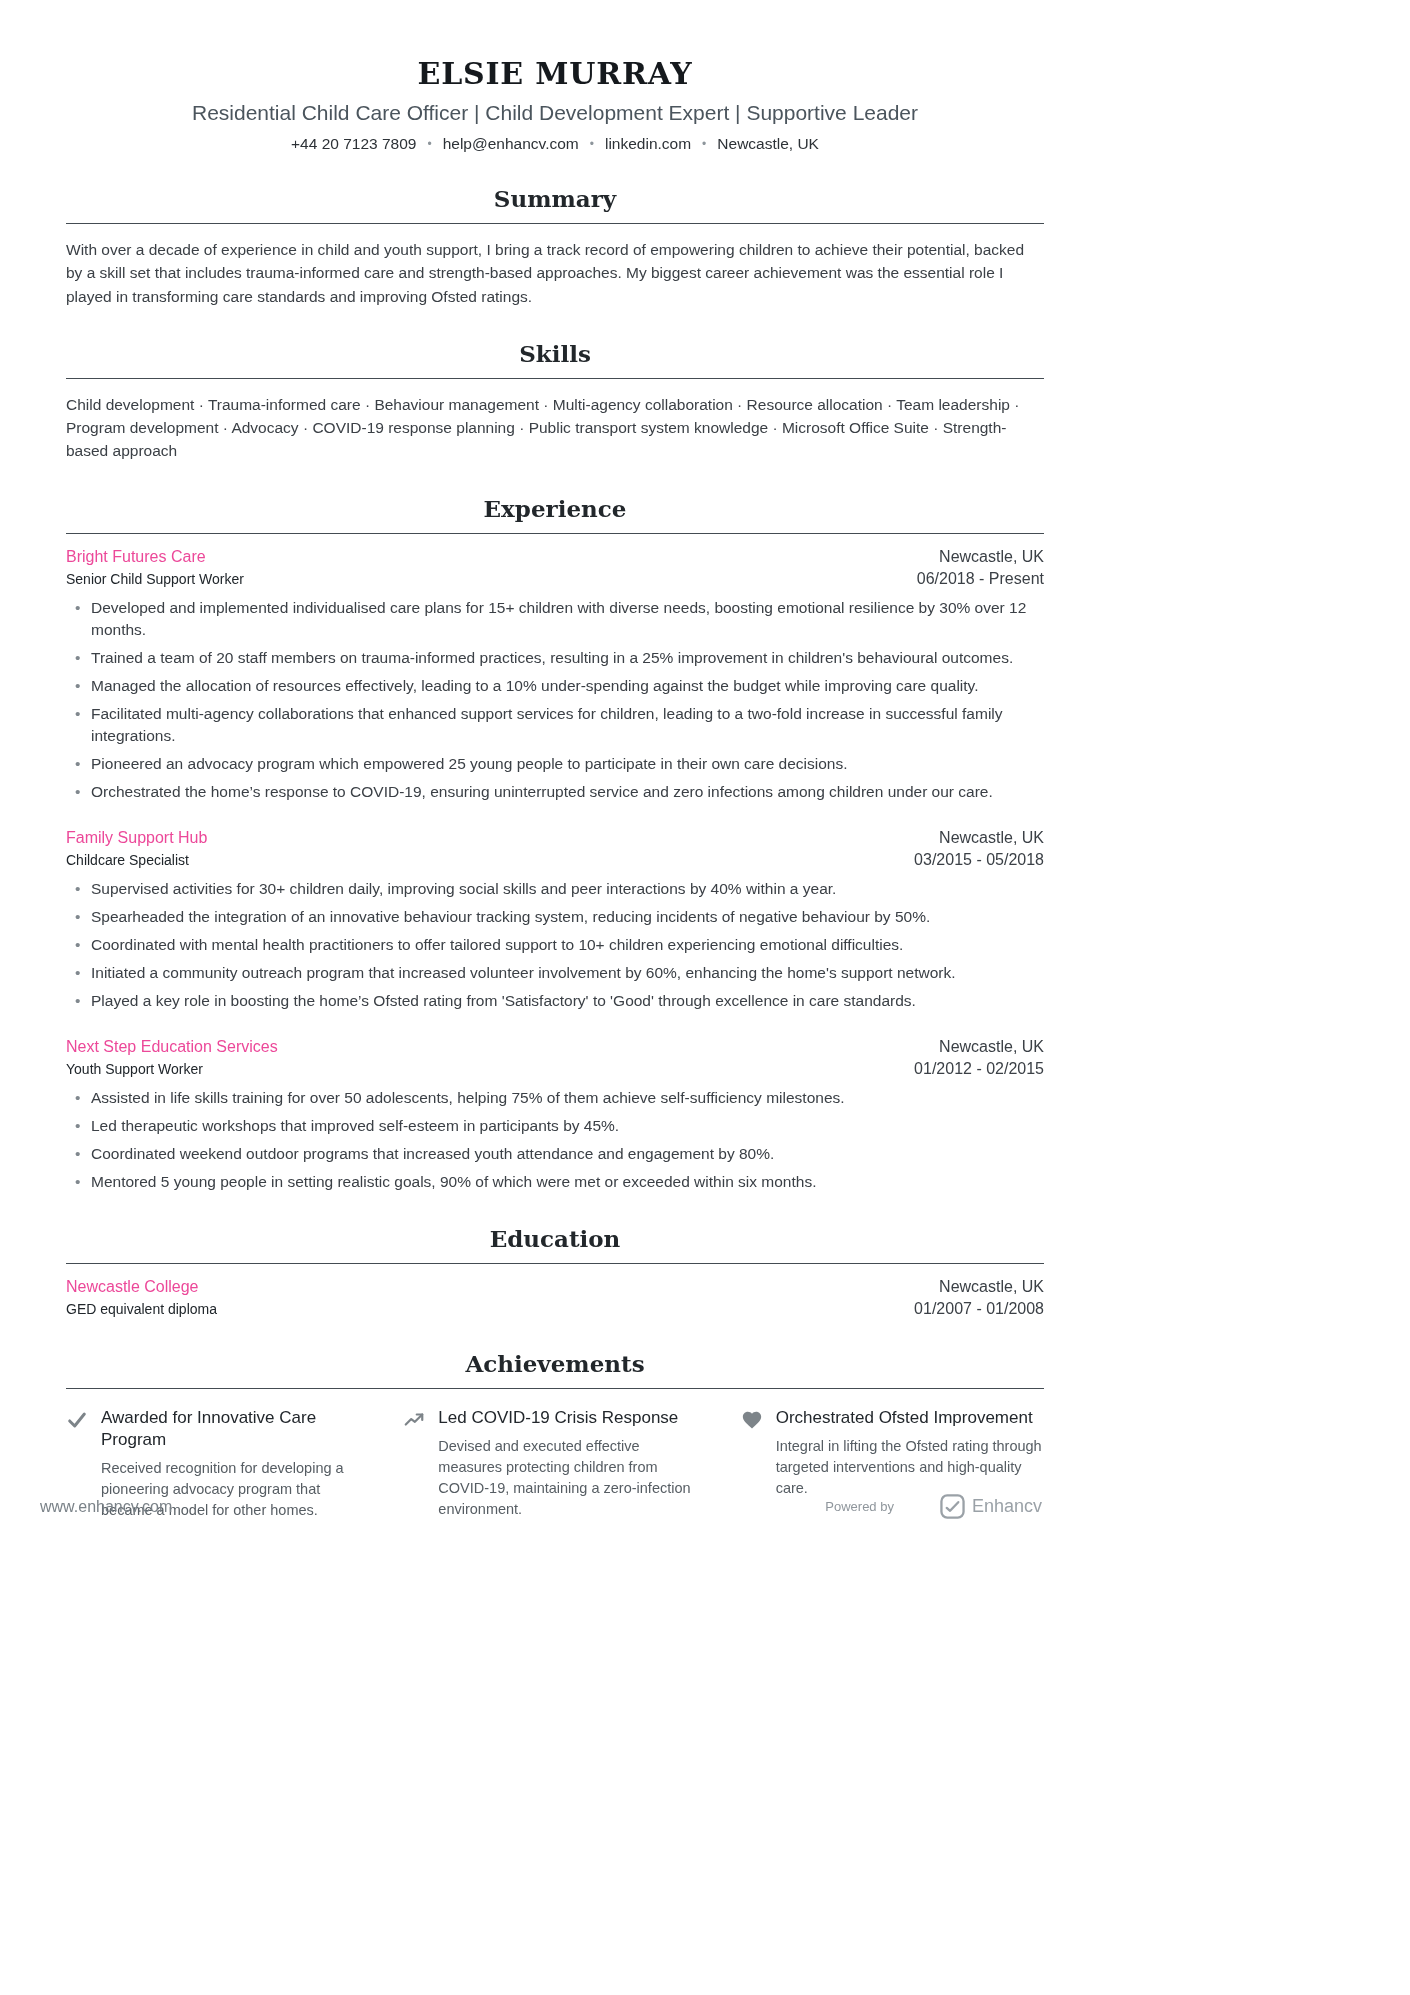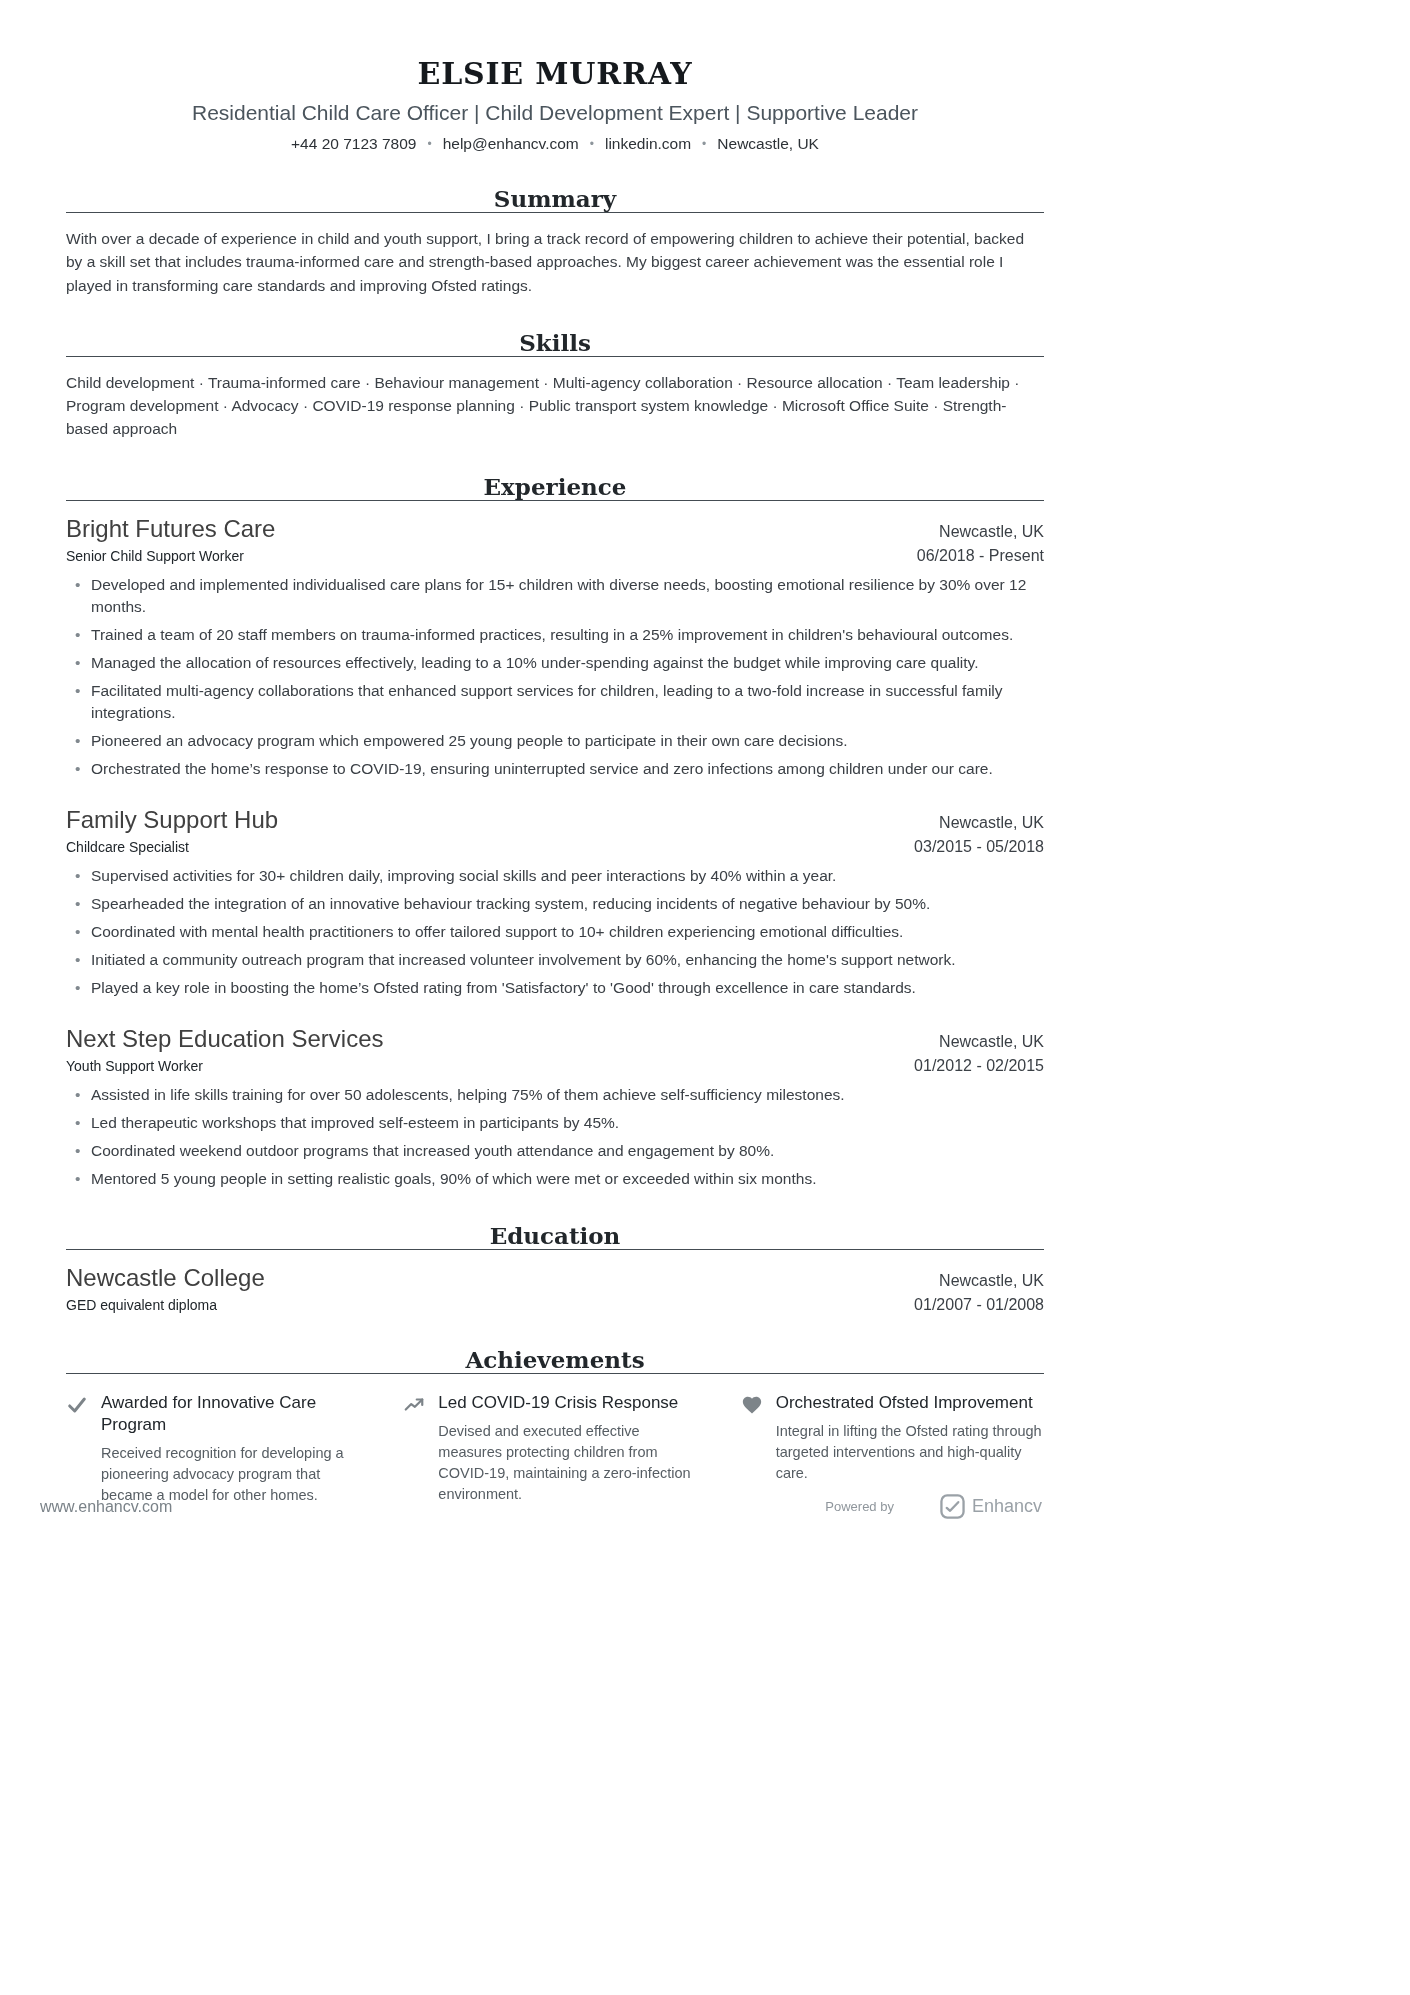--- a/index.html
+++ b/index.html
@@ -14,28 +14,28 @@
   .name { font-family:"DejaVu Serif","Liberation Serif",serif; font-weight:700; font-size:30px;
           letter-spacing:0.8px; color:#15191d; }
   .headline { margin-top:10px; font-size:21px; font-weight:400; color:#4b555d; }
   .contact { margin-top:10px; display:flex; justify-content:center; align-items:center; gap:11px;
              font-size:15.5px; color:#2d3237; }
   .contact .dot { color:#8d959b; font-size:12px; line-height:1; }
 
   
   .section { margin-top:32px; }
   .sec-heading { font-family:"DejaVu Serif","Liberation Serif",serif; font-weight:700; font-size:23px;
-                 text-align:center; color:#22272b; border-bottom:1.5px solid #444c52; }
+                 text-align:center; color:#22272b; padding-bottom:11px; border-bottom:1.5px solid #444c52; }
   .para { margin-top:14px; font-size:15.5px; line-height:1.5; color:#3b4046; }
 
   
   .job { margin-top:26px; }
   .sec-heading + .job { margin-top:14px; }
   .job-row { display:flex; justify-content:space-between; align-items:baseline; }
-  .company { font-size:24px; font-weight:400; color:#404040; }
+  .company { font-size:16px; font-weight:400; color:#ec4899; }
   .meta { font-size:16px; color:#3b4046; white-space:nowrap; }
   .role { font-size:14px; color:#20262b; margin-top:5px; }
   .bullets { list-style:none; margin-top:9px; }
   .bullets li { position:relative; padding-left:25px; font-size:15.5px; line-height:1.42;
                 color:#3b4046; margin-bottom:6px; }
   .bullets li::before { content:"•"; position:absolute; left:9px; top:0; color:#80888e; }
 
   
   .ach-grid { display:grid; grid-template-columns:1fr 1fr 1fr; column-gap:34px; margin-top:18px; }
   .ach { display:flex; align-items:flex-start; gap:13px; }

